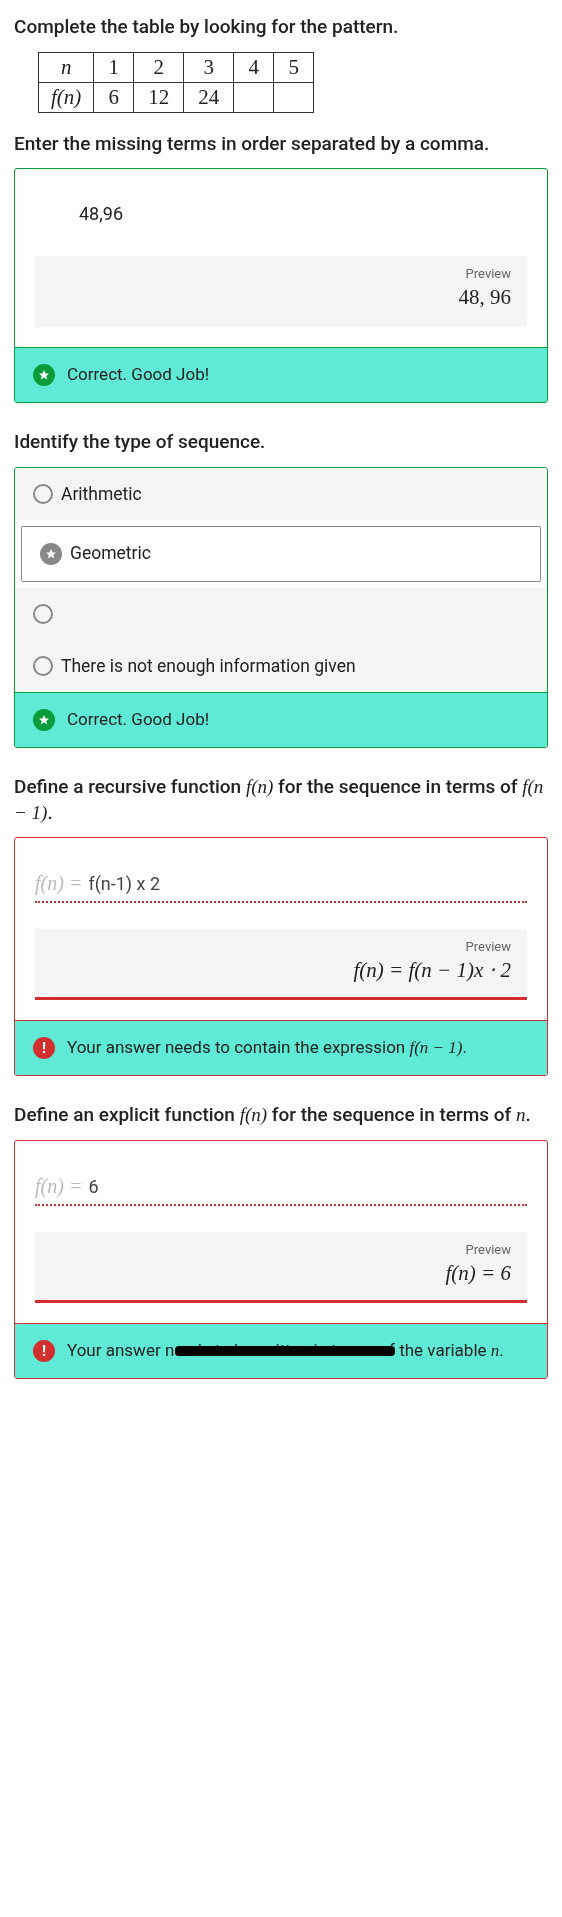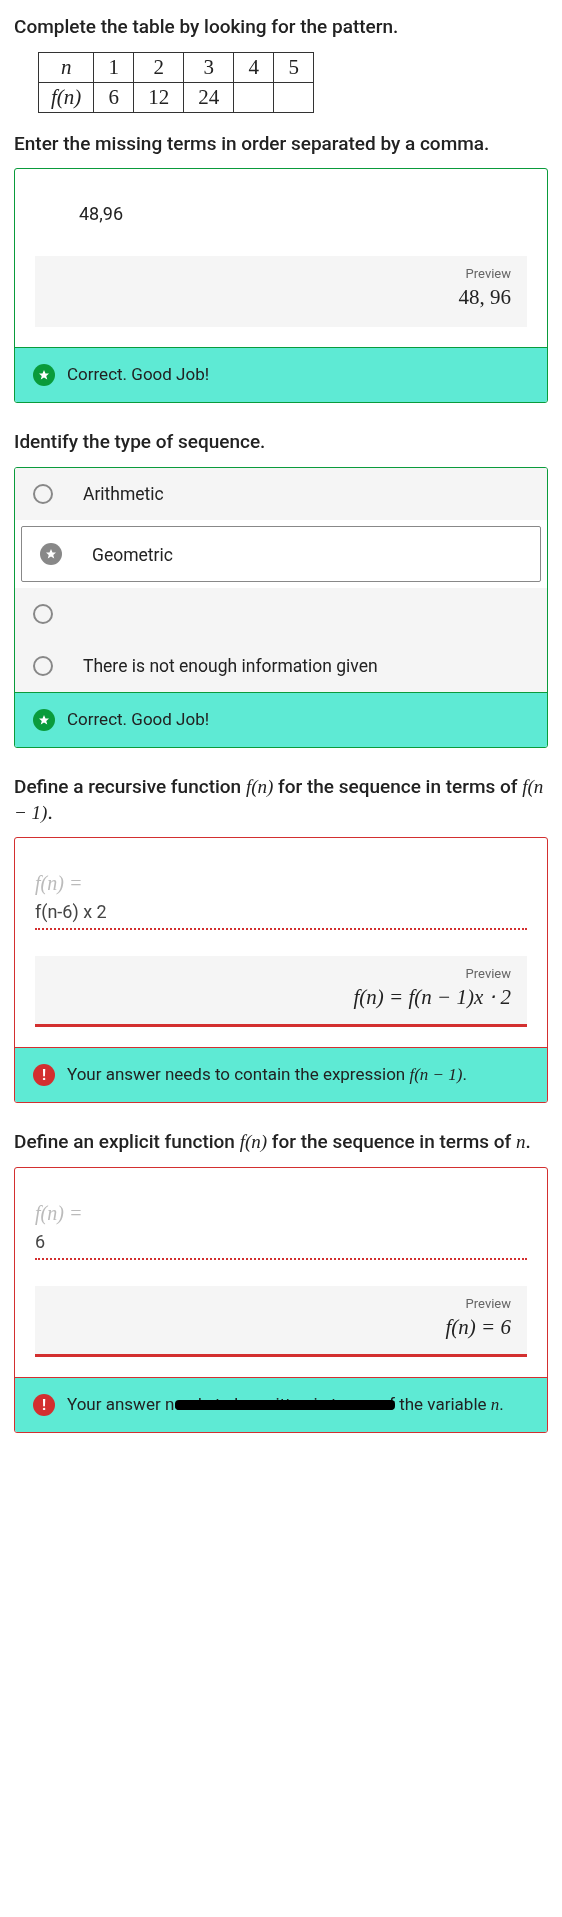--- a/index.html
+++ b/index.html
@@ -52,23 +52,22 @@
     font-size: 18px;
     color: #222;
     padding-bottom: 6px;
     margin-left: 44px;
   }
   .input-dashed {
     border: none;
     border-bottom: 2px dotted #d32f2f;
     padding-bottom: 6px;
     display: flex;
-    align-items: flex-start;
+    align-items: center;
     gap: 6px;
-    flex-direction: column;
   }
   .input-prefix {
     font-family: "Times New Roman", serif;
     font-style: italic;
     color: #bbb;
     font-size: 20px;
   }
   .input-value {
     font-size: 18px;
     color: #444;
@@ -113,22 +112,22 @@
   .icon-correct svg { width: 12px; height: 12px; }
   .icon-selected { background: #888; }
   .icon-selected svg { width: 12px; height: 12px; }
   .icon-error { background: #d32f2f; color: #fff; font-weight: bold; font-size: 15px; }
 
   .radio-list { }
   .radio-item {
     background: #f5f5f5;
     padding: 16px 18px;
     display: flex;
-    align-items: flex-end;
-    gap: 30px;
+    align-items: flex-start;
+    gap: 8px;
     font-size: 17.5px;
   }
   .radio-item + .radio-item { }
   .radio-item.selected {
     background: #fff;
     border: 1px solid #888;
     margin: 6px;
     border-radius: 2px;
   }
   .radio-circle {
@@ -231,21 +230,21 @@
 </div>
 
 <div class="prompt">
   <span>Define a recursive function </span><span class="math">f(n)</span><span> for the sequence in terms of </span><span class="math">f(n − 1)</span><span>.</span>
 </div>
 
 <div class="card error error-thick">
   <div class="answer-area">
     <div class="input-dashed">
       <span class="input-prefix">f(n) =</span>
-      <span class="input-value">f(n-6) x 2</span>
+      <span class="input-value">f(n-1) x 2</span>
     </div>
   </div>
   <div class="preview-box red-underline">
     <div class="preview-label">Preview</div>
     <div class="preview-value math">f(n) = f(n − 1)x ⋅ 2</div>
   </div>
   <div class="feedback-bar border-red">
     <span class="icon-circle icon-error">!</span>
     <span>
       <span>Your answer needs to contain the expression </span><span class="math">f(n − 1)</span><span>.</span>

